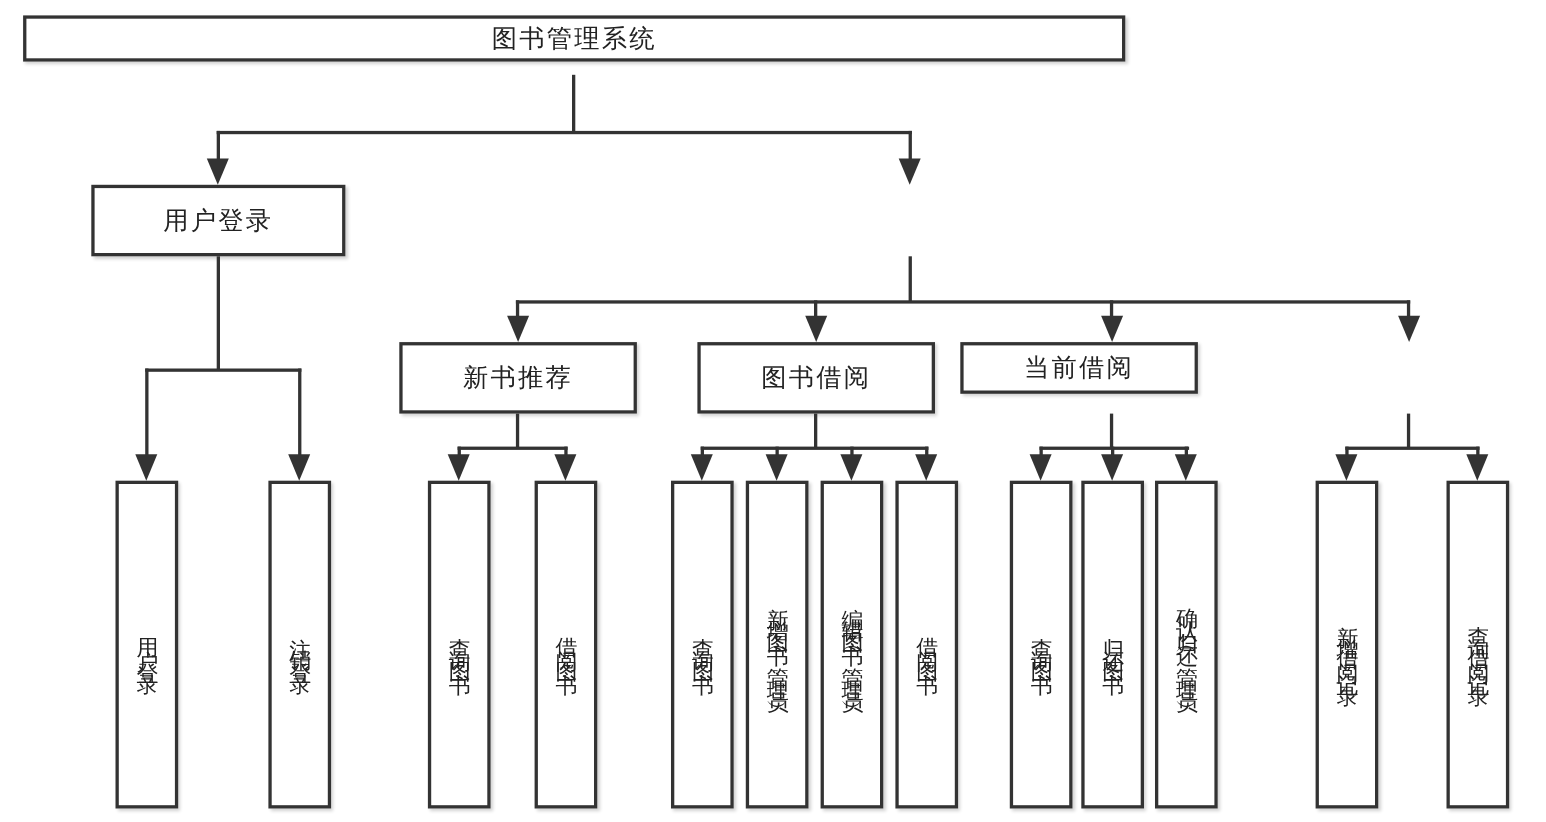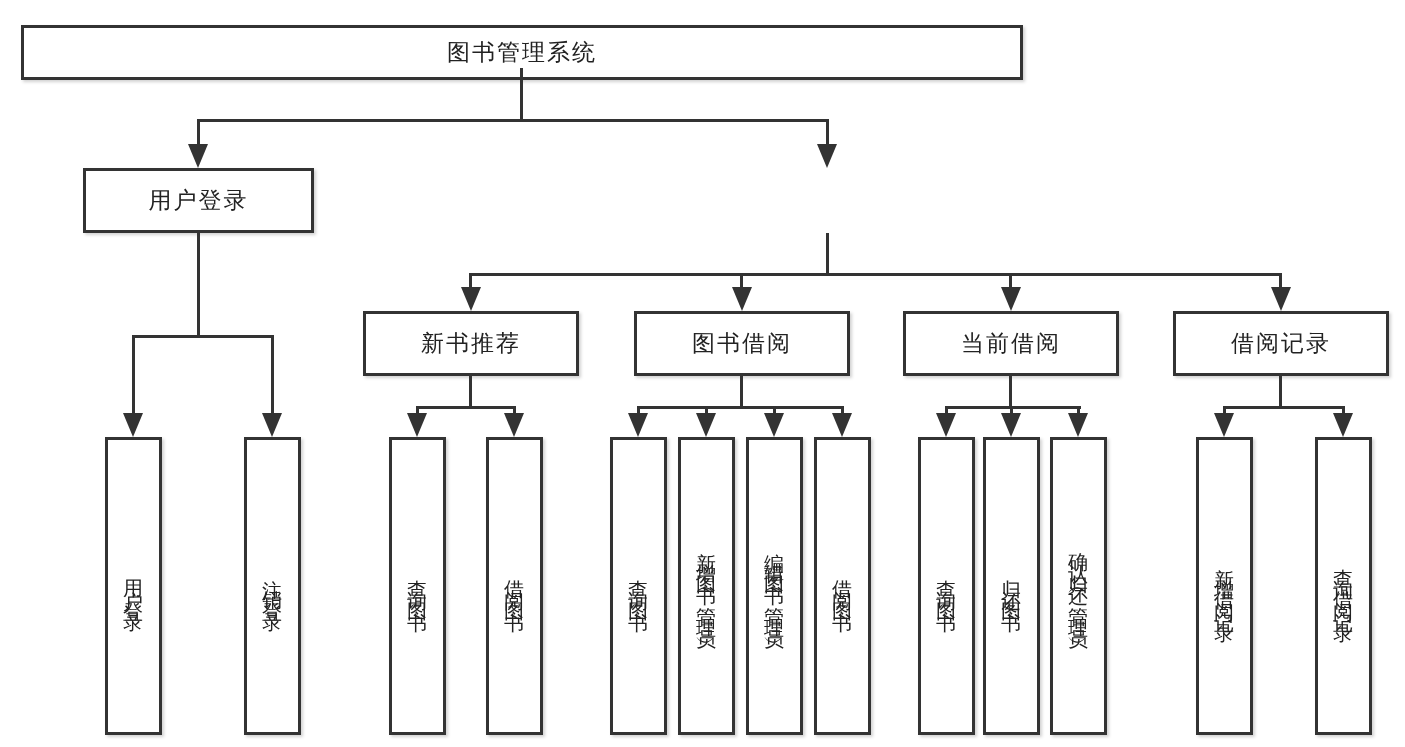--- a/index.html
+++ b/index.html
@@ -30,39 +30,36 @@
     position:absolute;right:3px;bottom:4px;z-index:10;
     font-size:19px;color:#9b9b9b;letter-spacing:1px;
     text-shadow:0 0 2px #fff,0 0 2px #fff;white-space:nowrap;
   }
 </style>
 </head>
 <body>
 
 <div class="canvas">
 
-  <div class="box" style="left:21px;top:25px;width:1002px;height:55px">
+  <div class="box" style="left:21px;top:14px;width:1002px;height:42px">
     <span class="hlabel">图书管理系统</span>
   </div>
 
   <div class="box" style="left:83px;top:168px;width:231px;height:65px">
     <span class="hlabel">用户登录</span>
   </div>
 
   <div class="box" style="left:634px;top:311px;width:216px;height:65px">
     <span class="hlabel">图书借阅</span>
   </div>
   <div class="box" style="left:363px;top:311px;width:216px;height:65px">
     <span class="hlabel">新书推荐</span>
   </div>
-  <div class="box" style="left:903px;top:311px;width:216px;height:65px">
+  <div class="box" style="left:873px;top:311px;width:216px;height:47px">
     <span class="hlabel">当前借阅</span>
-  </div>
-  <div class="box" style="left:1173px;top:311px;width:216px;height:65px">
-    <span class="hlabel">借阅记录</span>
   </div>
 
   <div class="box leaf" style="left:105px">
     <span class="vtext">用户登录</span>
     </div>
   <div class="box leaf" style="left:244px">
     <span class="vtext">注销登录</span>
     </div>
   <div class="box leaf" style="left:389px">
     <span class="vtext">查询图书</span>

